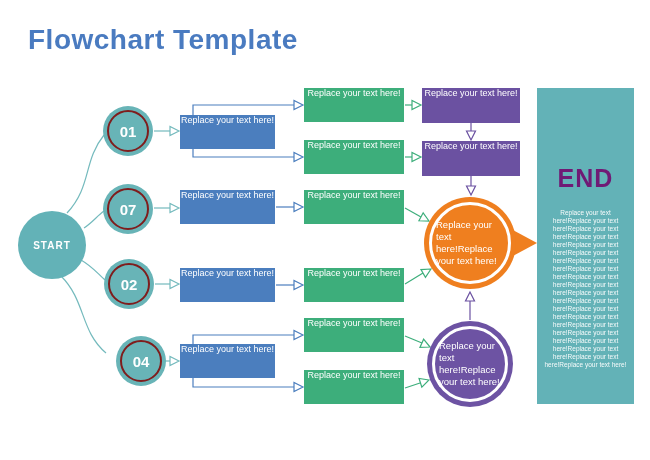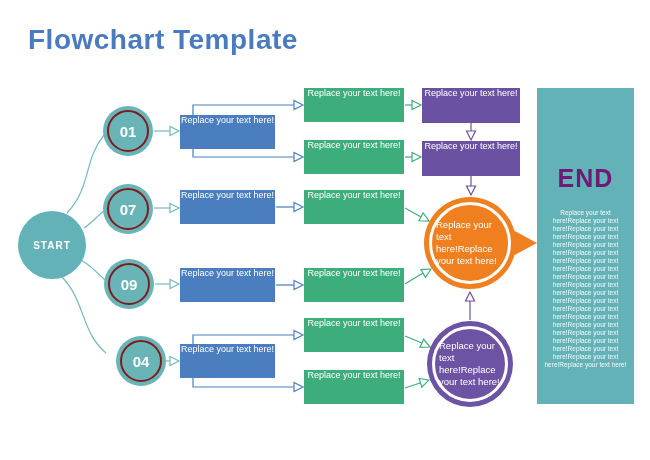--- a/index.html
+++ b/index.html
@@ -120,21 +120,21 @@
         <span>01</span>
       </div>
   </div>
   <div class="step" style="left:103px;top:184px;">
     <div class="inner">
         <span>07</span>
       </div>
   </div>
   <div class="step" style="left:104px;top:259px;">
     <div class="inner">
-        <span>09</span>
+        <span>02</span>
       </div>
   </div>
   <div class="step" style="left:116px;top:336px;">
     <div class="inner">
         <span>04</span>
       </div>
   </div>
 
   <div class="box blue" style="top:115px;">
     <span>Replace your text here!</span>

